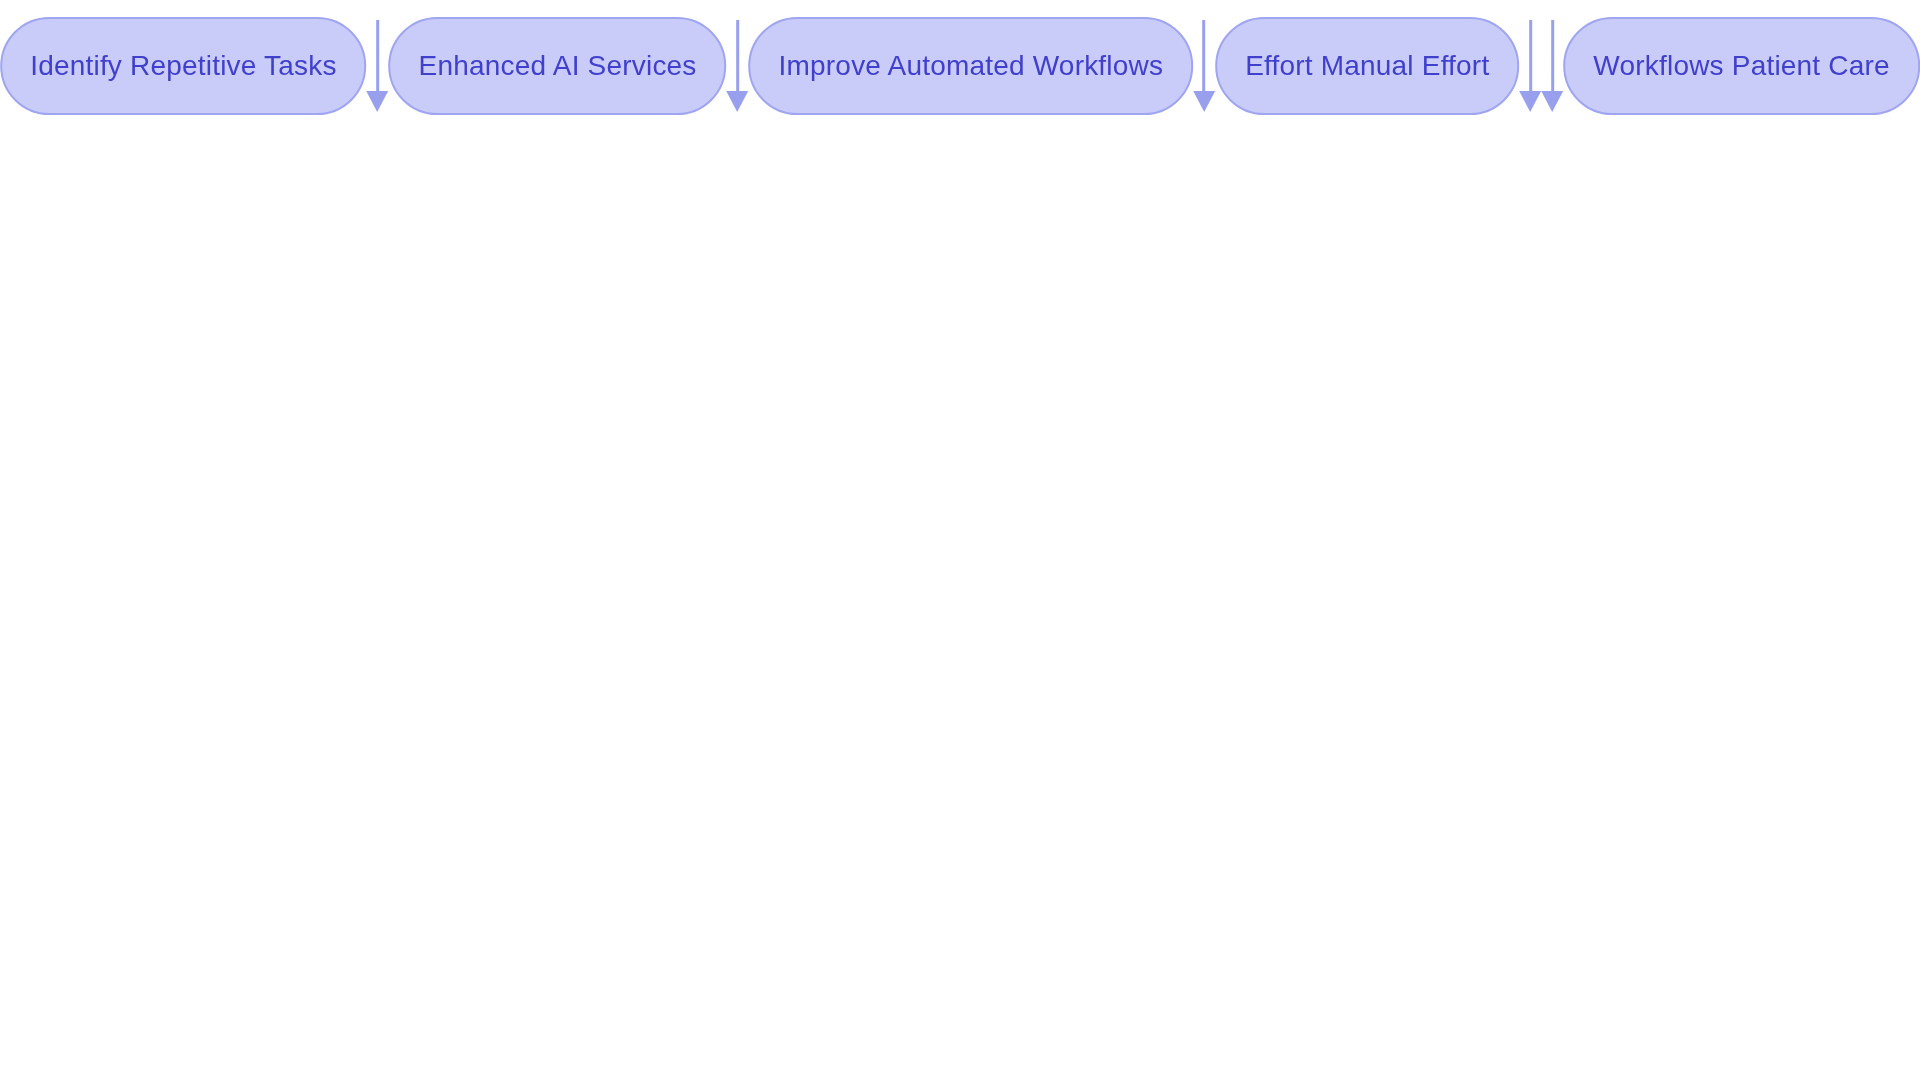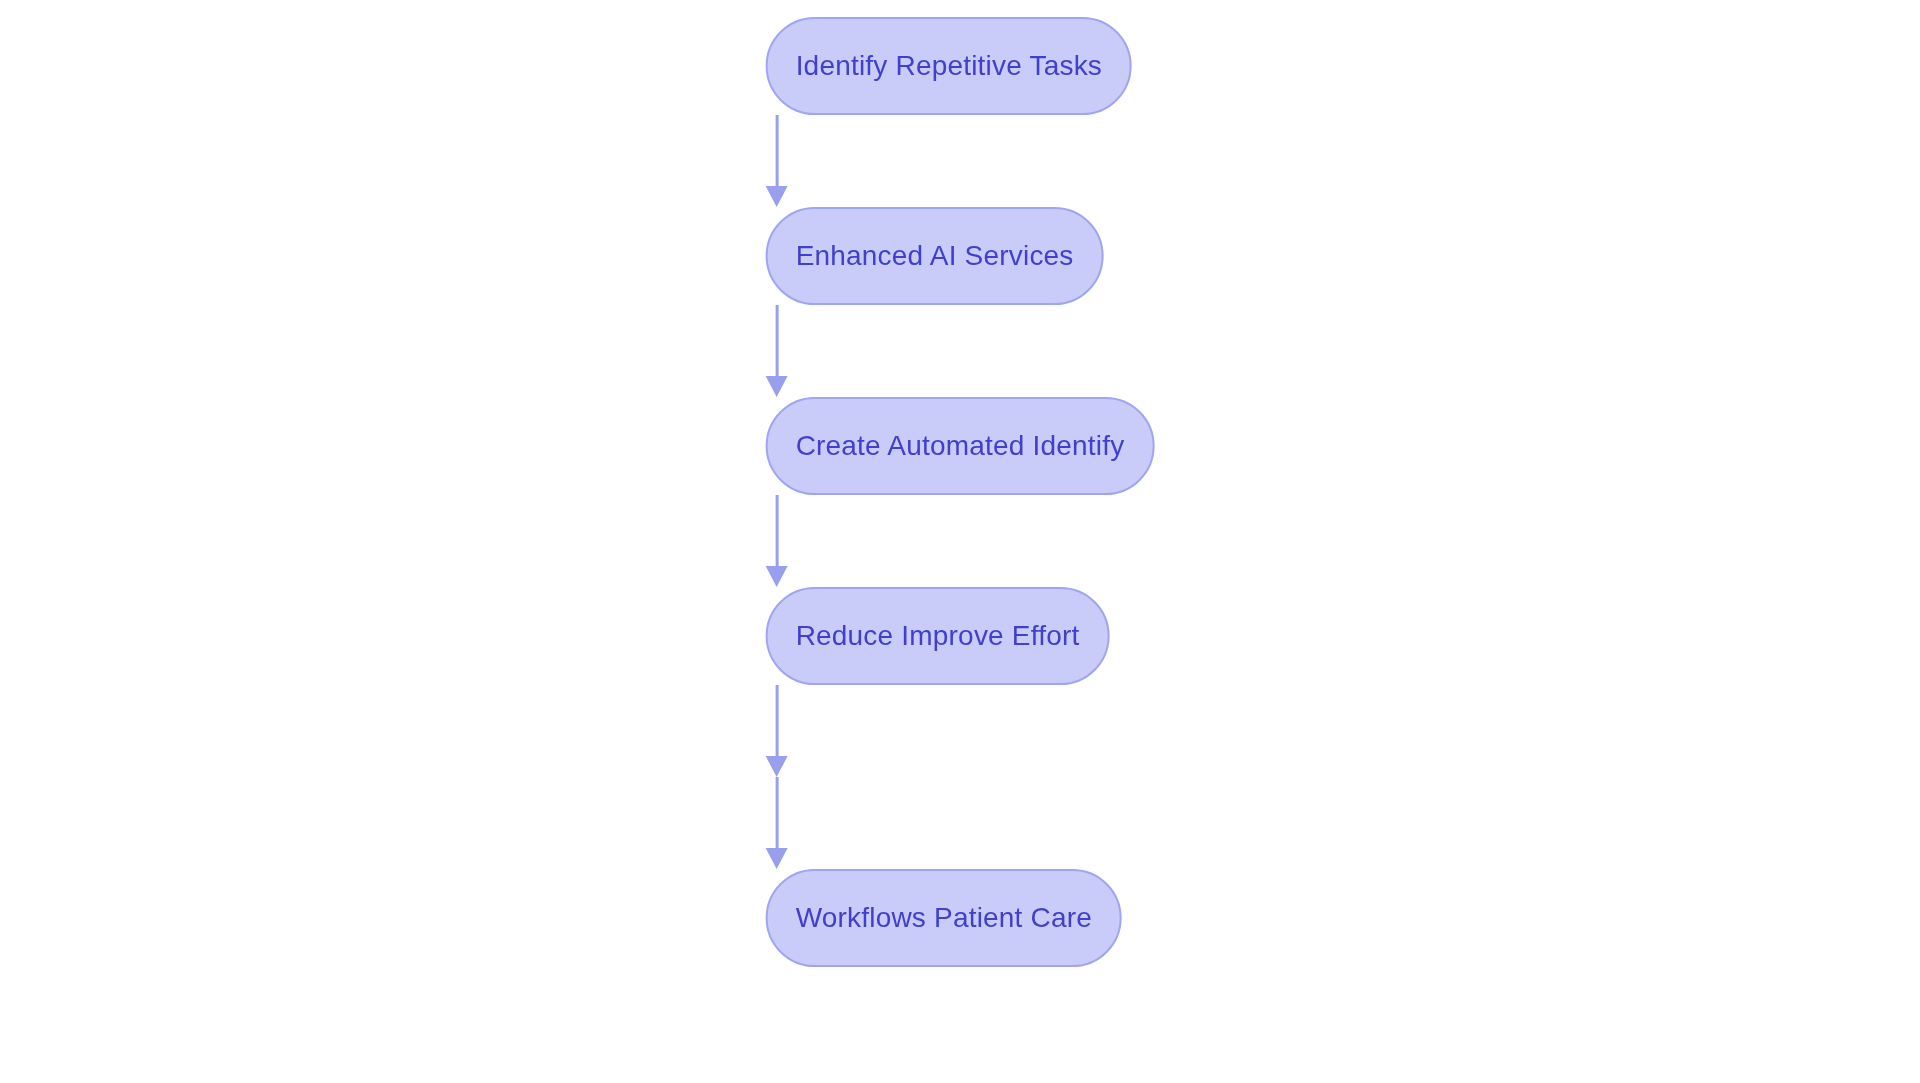--- a/index.html
+++ b/index.html
@@ -16,22 +16,22 @@
     --node-border: #9fa5f0;
     --node-text: #4040cc;
     --arrow: #98a0ee;
   }
   .flowchart {
     position: absolute;
     top: 17px;
     left: 50%;
     transform: translateX(-50%);
     display: flex;
-    flex-direction: column;
-    align-items: flex-start;
+    flex-direction: row;
+    align-items: center;
   }
   .flow-node {
     box-sizing: border-box;
     height: 98px;
     padding: 0 28px;
     border: 2px solid var(--node-border);
     border-radius: 49px;
     background: var(--node-fill);
     color: var(--node-text);
     font-size: 28px;
@@ -73,28 +73,28 @@
       <div class="arrowhead-icon"></div>
     </div>
     <div class="flow-node">
       <span>Enhanced AI Services</span>
     </div>
     <div class="arrow-connector">
       <div class="arrow-line"></div>
       <div class="arrowhead-icon"></div>
     </div>
     <div class="flow-node">
-      <span>Create Automated Identify</span>
+      <span>Improve Automated Workflows</span>
     </div>
     <div class="arrow-connector">
       <div class="arrow-line"></div>
       <div class="arrowhead-icon"></div>
     </div>
     <div class="flow-node">
-      <span>Reduce Improve Effort</span>
+      <span>Effort Manual Effort</span>
     </div>
     <div class="arrow-connector">
       <div class="arrow-line"></div>
       <div class="arrowhead-icon"></div>
     </div>
     <div class="arrow-connector">
       <div class="arrow-line"></div>
       <div class="arrowhead-icon"></div>
     </div>
     <div class="flow-node">

